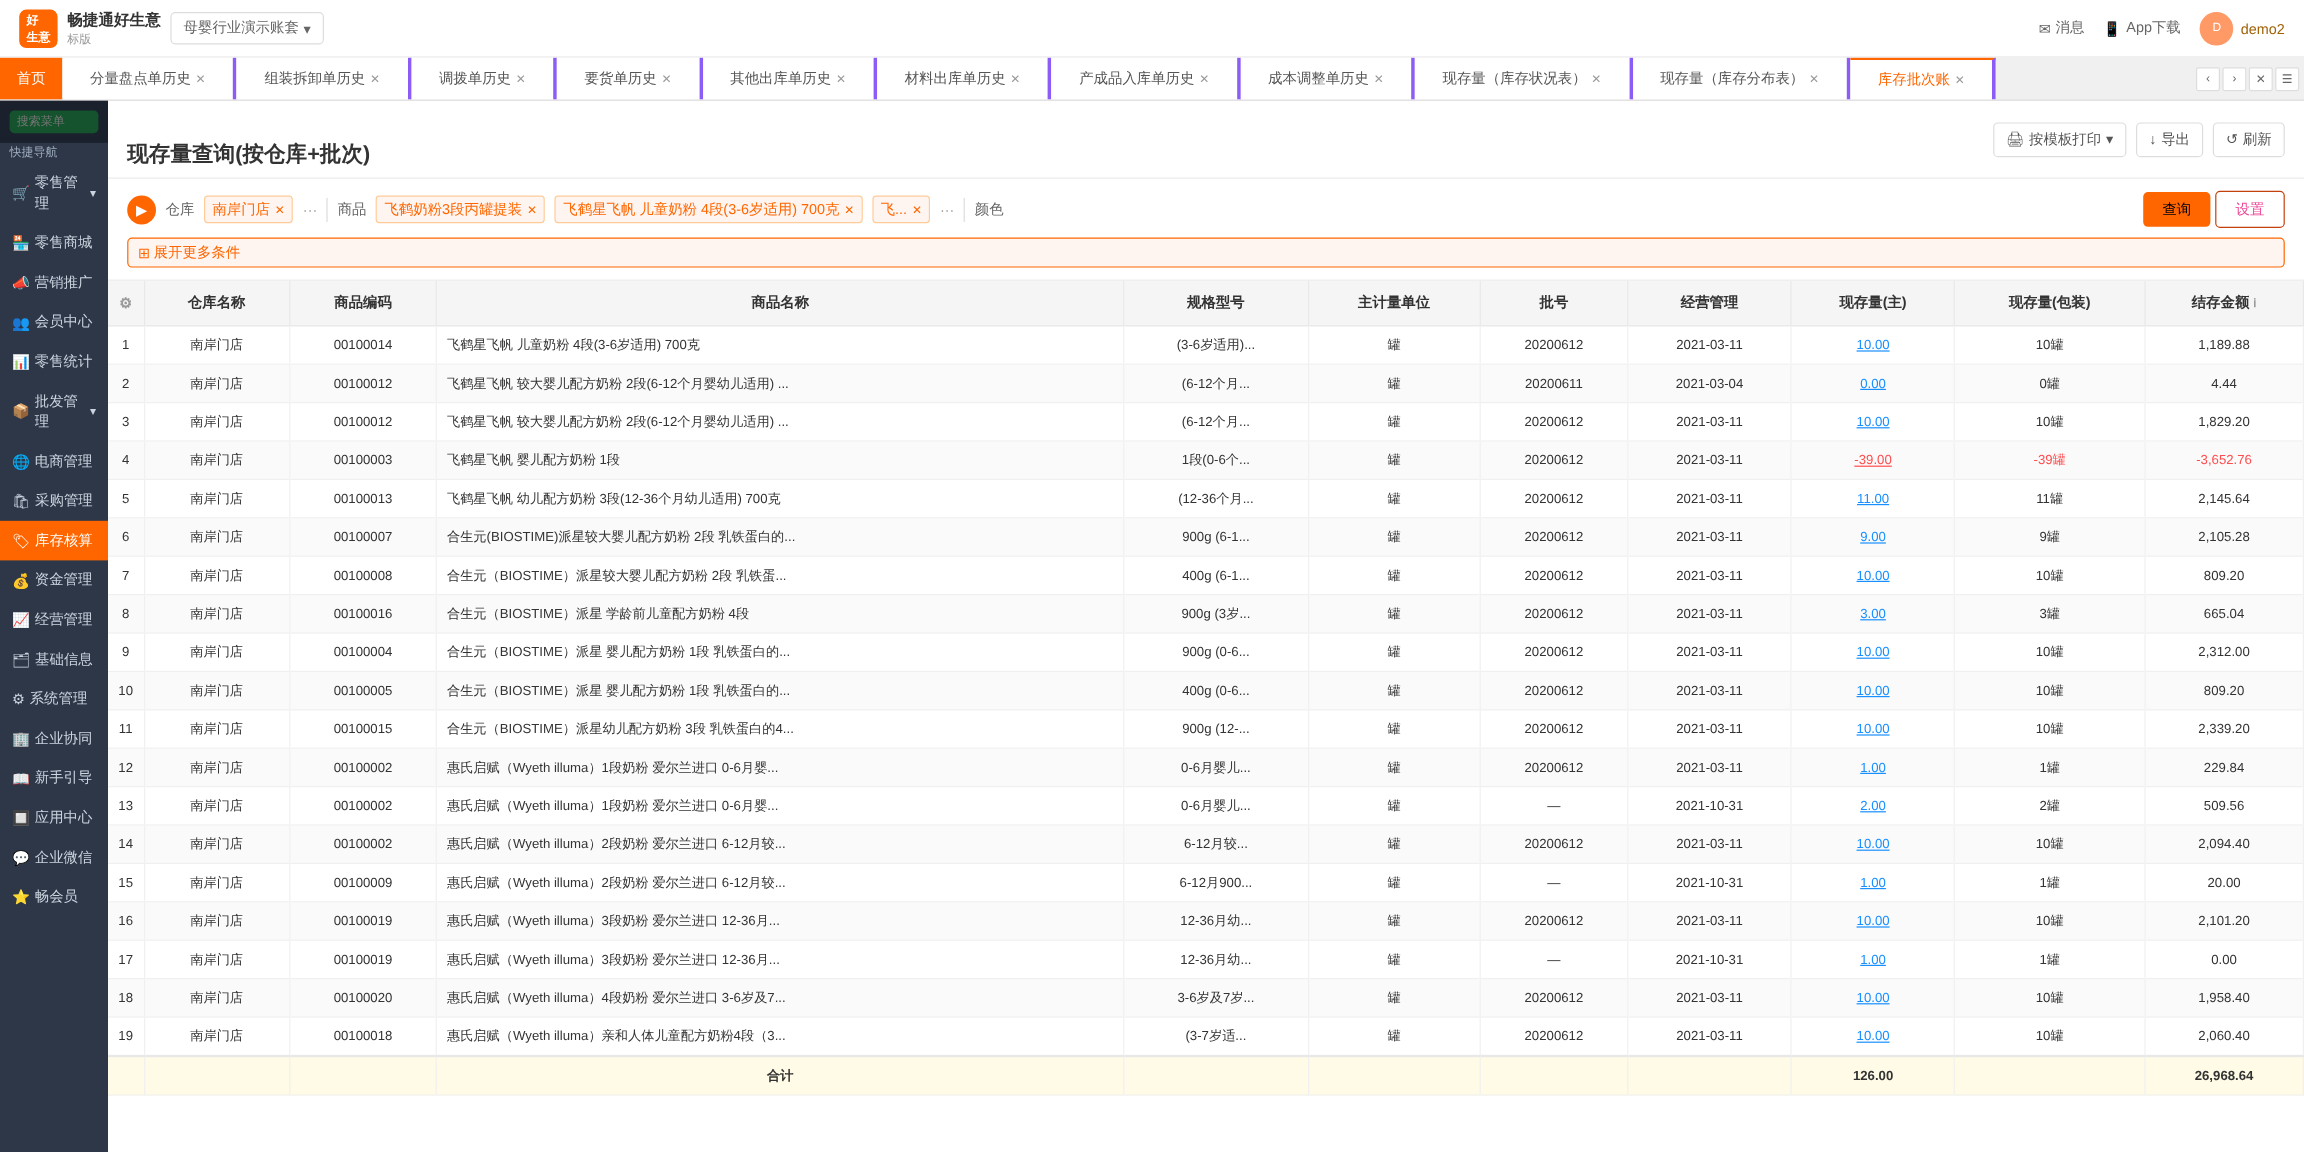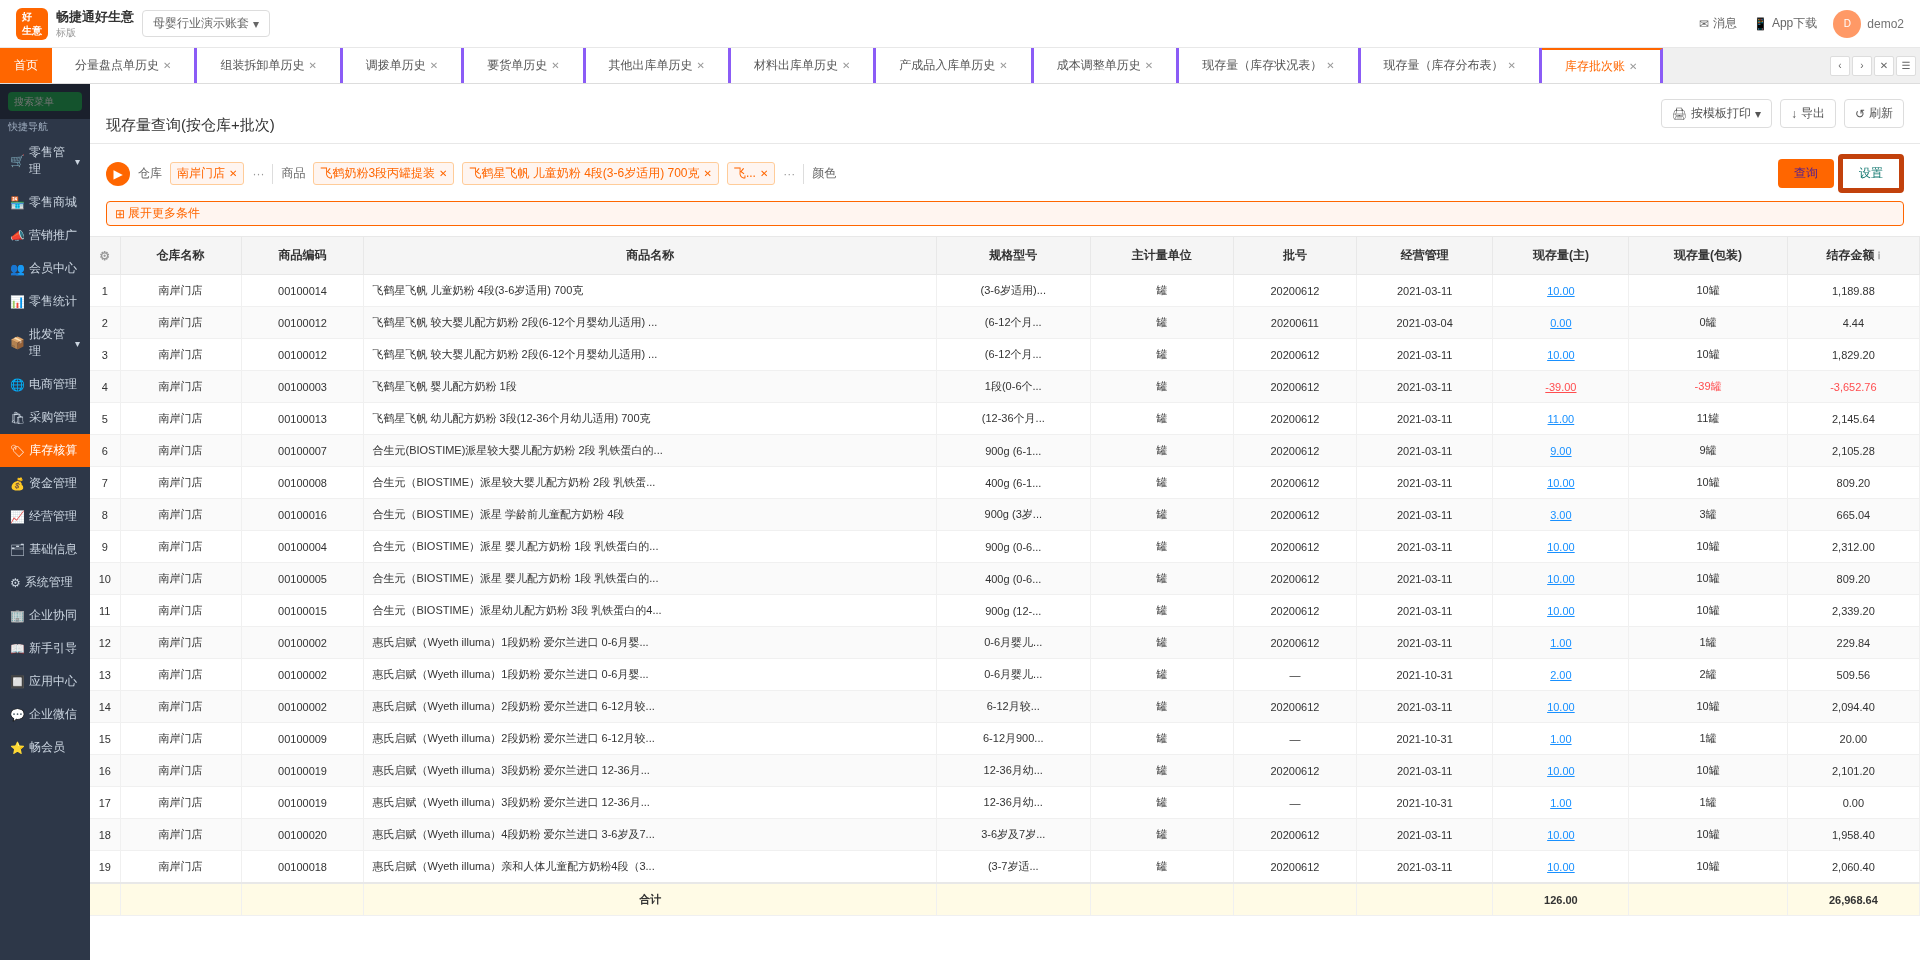--- a/index.html
+++ b/index.html
@@ -12,21 +12,21 @@
       border-bottom: 1px solid #e8e8e8;
     }
     .logo-area { display: flex; align-items: center; gap: 8px; }
     .logo-icon { width: 32px; height: 32px; background: #ff6600; border-radius: 6px; display: flex; align-items: center; justify-content: center; color: #fff; font-size: 10px; font-weight: bold; }
     .logo-text { font-size: 13px; font-weight: bold; color: #333; }
     .logo-sub { font-size: 10px; color: #999; }
     .industry-selector { display: flex; align-items: center; gap: 4px; color: #666; font-size: 12px; cursor: pointer; border: 1px solid #ddd; padding: 4px 10px; border-radius: 4px; }
     .top-right { display: flex; align-items: center; gap: 16px; }
     .top-btn { display: flex; align-items: center; gap: 4px; color: #666; cursor: pointer; font-size: 12px; }
     .avatar { width: 28px; height: 28px; background: #ff9966; border-radius: 50%; display: flex; align-items: center; justify-content: center; color: #fff; font-size: 10px; }
-    .demo-text { color: #737373; font-size: 12px; }
+    .demo-text { color: #a16207; font-size: 12px; }
 
     
     .tab-bar {
       display: flex; align-items: center; background: #f0f0f0; height: 36px;
       border-bottom: 1px solid #ddd; overflow: hidden;
     }
     .tab-home { background: #ff6600; color: #fff; padding: 0 14px; height: 100%; display: flex; align-items: center; font-size: 12px; white-space: nowrap; cursor: pointer; }
     .tab-item { display: flex; align-items: center; gap: 4px; padding: 0 23px; height: 100%; background: #fff; border-right: 3px solid #8b5cf6; cursor: pointer; white-space: nowrap; font-size: 11px; color: #555; }
     .tab-item.active { background: #fff; border-top: 2px solid #ff6600; color: #ff6600; }
     .tab-item .close-x { color: #999; font-size: 10px; cursor: pointer; }
@@ -44,37 +44,37 @@
     .sidebar-item { display: flex; align-items: center; gap: 4px; padding: 8px 10px; cursor: pointer; color: #cbd5e0; font-size: 11px; }
     .sidebar-item.active { background: #ff6600; color: #fff; }
     .sidebar-item .si-icon { font-size: 12px; }
     .sidebar-item .arrow { margin-left: auto; font-size: 10px; }
 
     
     .content-area { flex: 1; display: flex; flex-direction: column; overflow: hidden; }
 
     
     .page-header { background: #fff; padding: 8px 16px; border-bottom: 1px solid #e8e8e8; display: flex; align-items: center; justify-content: space-between; }
-    .page-title { font-size: 15px; font-weight: normal; color: #333; margin-top: 24px; }
+    .page-title { font-size: 18px; font-weight: bold; color: #333; margin-top: 24px; }
     .header-actions { display: flex; align-items: center; gap: 8px; }
     .btn-print { display: flex; align-items: center; gap: 4px; padding: 5px 10px; border: 1px solid #ddd; border-radius: 4px; background: #fff; cursor: pointer; color: #555; font-size: 11px; }
     .btn-export { display: flex; align-items: center; gap: 4px; padding: 5px 10px; border: 1px solid #ddd; border-radius: 4px; background: #fff; cursor: pointer; color: #555; font-size: 11px; }
     .btn-refresh { display: flex; align-items: center; gap: 4px; padding: 5px 10px; border: 1px solid #ddd; border-radius: 4px; background: #fff; cursor: pointer; color: #555; font-size: 11px; }
 
     
     .filter-area { background: #fff; padding: 10px 16px; border-bottom: 1px solid #e8e8e8; }
     .filter-row { display: flex; align-items: center; gap: 8px; flex-wrap: wrap; }
     .filter-expand-btn { color: #ff6600; background: #fff5f0; border: 1px solid #ff6600; padding: 3px 8px; border-radius: 4px; cursor: pointer; font-size: 11px; display: flex; align-items: center; gap: 3px; }
     .filter-label { color: #666; font-size: 12px; white-space: nowrap; }
     .filter-tag { display: inline-flex; align-items: center; gap: 4px; background: #fff5f0; border: 1px solid #ffcc99; border-radius: 3px; padding: 2px 6px; font-size: 11px; color: #ff6600; }
     .filter-tag .remove { cursor: pointer; color: #ff6600; font-size: 10px; }
     .filter-more { color: #999; cursor: pointer; }
     .filter-sep { width: 1px; background: #ddd; height: 20px; }
-    .btn-query { background: #ff6600; color: #4c1d95; border: none; padding: 6px 16px; border-radius: 4px; cursor: pointer; font-size: 12px; }
-    .btn-setting { background: #fff; color: #0f766e; border: 5px solid #c2410c; padding: 6px 16px; border-radius: 4px; cursor: pointer; font-size: 12px; }
+    .btn-query { background: #ff6600; color: #000000; border: none; padding: 6px 16px; border-radius: 4px; cursor: pointer; font-size: 12px; }
+    .btn-setting { background: #fff; color: #ec4899; border: 1px solid #c2410c; padding: 6px 16px; border-radius: 4px; cursor: pointer; font-size: 12px; }
     .expand-btn { width: 24px; height: 24px; background: #ff6600; color: #fff; border-radius: 50%; display: flex; align-items: center; justify-content: center; cursor: pointer; font-size: 12px; flex-shrink: 0; }
 
     
     .table-area { flex: 1; overflow-y: auto; background: #fff; margin: 0; }
     table { width: 100%; border-collapse: collapse; }
     thead tr { background: #f5f5f5; }
     thead th { padding: 10px 8px; text-align: center; border-bottom: 1px solid #e8e8e8; border-right: 1px solid #e8e8e8; color: #333; font-size: 12px; font-weight: 600; white-space: nowrap; }
     tbody tr { border-bottom: 1px solid #f0f0f0; }
     tbody tr:nth-child(even) { background: #fafafa; }
     tbody td { padding: 8px 8px; text-align: center; border-right: 1px solid #f0f0f0; color: #333; font-size: 11px; white-space: nowrap; }

